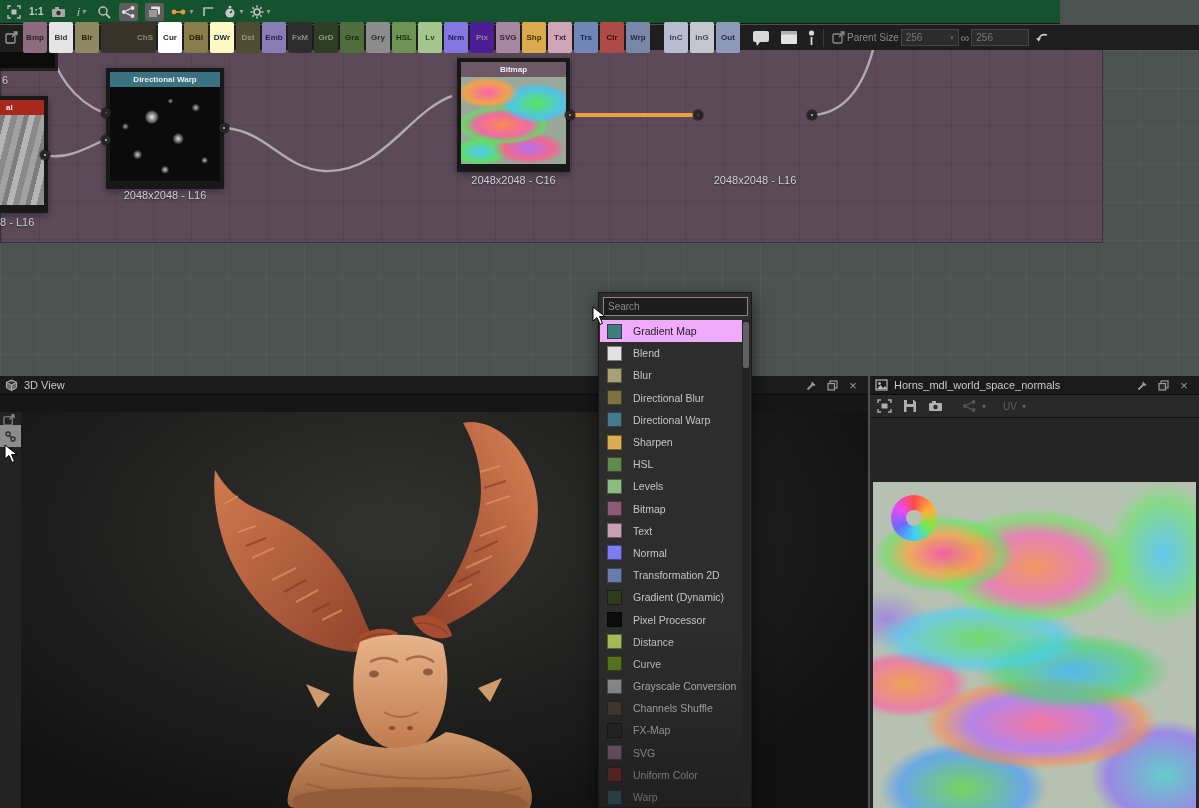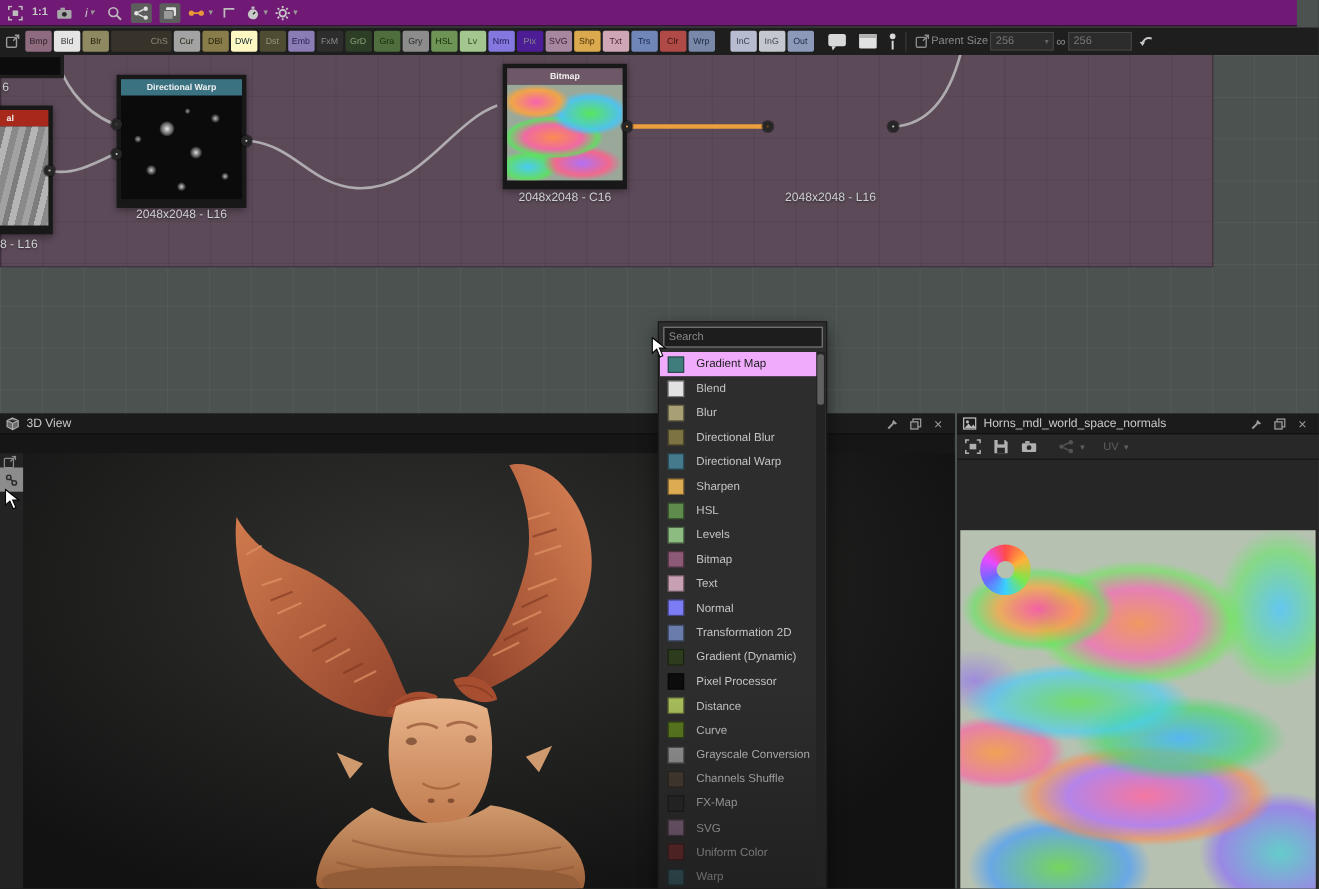--- a/index.html
+++ b/index.html
@@ -1,31 +1,31 @@
 <!DOCTYPE html>
 <html><head>
 <meta charset="utf-8">
 <style>
   * { margin:0; padding:0; box-sizing:border-box; }
   body { background:#111; font-family:"Liberation Sans", sans-serif; }
   .stage { position:relative; width:1199px; height:808px; background:#4b524f; overflow:hidden;
            font-family:"Liberation Sans", sans-serif; }
 
   
-  .tb1 { position:absolute; left:0; top:0; width:1179px; height:24px; background:#701a75;
+  .tb1 { position:absolute; left:0; top:0; width:1060px; height:24px; background:#14532d;
          border-bottom:1px solid #151515; display:flex; align-items:center; gap:7px; padding:0 6px; z-index:20; }
   .tb1 .ic { display:inline-flex; align-items:center; justify-content:center; height:18px; min-width:16px; color:#bdbdbd; }
   .tb1 .txt { color:#c8c8c8; font-size:10px; font-weight:bold; }
   .tbtn-active { background:#5d5d5d; border-radius:2px; padding:1px 2px; }
   .caret { color:#9a9a9a; font-size:8px; margin-left:2px; }
 
   
   .tb2 { position:absolute; left:0; top:25px; width:1199px; height:25px; background:#1e1e1e;
          display:flex; align-items:center; gap:2px; padding:0 5px; z-index:20; }
-  .nbtn { height:19px; min-width:24px; padding:0 3px; border-radius:2px; font-size:8px; font-weight:normal;
+  .nbtn { height:31px; min-width:24px; padding:0 3px; border-radius:2px; font-size:8px; font-weight:bold;
           display:inline-flex; align-items:center; justify-content:center; cursor:default; }
   .tb2-sep { width:1px; height:18px; background:#3a3a3a; margin:0 6px; }
   .dim-label { color:#8a8a8a; font-size:10px; }
   .size-field { width:58px; height:17px; background:#2c2c2c; border:1px solid #454545; color:#777;
                 font-size:10px; padding:0 4px; display:flex; align-items:center; }
   .size-field.w-caret::after { content:"▾"; margin-left:auto; font-size:7px; color:#666; }
 
   
   .graph { position:absolute; left:0; top:50px; width:1199px; height:326px; background:#4b524f;
            background-image:
@@ -217,21 +217,21 @@
           <rect x="1" y="3" width="9" height="9" rx="1" stroke="#9a9a9a" fill="none" stroke-width="1.3"></rect>
           <path d="M7 6L12 1M8.5 1H12v3.5" stroke="#9a9a9a" fill="none" stroke-width="1.3"></path>
         </svg>
     </span>
     <span style="display:flex;gap:2px;align-items:center">
 
     <span class="nbtn" style="background: rgb(143, 107, 128); color: rgb(42, 31, 40);">Bmp</span>
         <span class="nbtn" style="background: rgb(228, 228, 228); color: rgb(58, 58, 58);">Bld</span>
         <span class="nbtn" style="background: rgb(142, 137, 96); color: rgb(38, 35, 14);">Blr</span>
         <span class="nbtn" style="background: rgb(55, 50, 42); color: rgb(143, 138, 118); padding-left: 36px;">ChS</span>
-        <span class="nbtn" style="background: #a3a3a3; color: rgb(28, 38, 12);">Cur</span>
+        <span class="nbtn" style="background: #ffffff; color: rgb(28, 38, 12);">Cur</span>
         <span class="nbtn" style="background: rgb(136, 124, 74); color: rgb(38, 32, 8);">DBl</span>
         <span class="nbtn" style="background: #fef9c3; color: rgb(14, 40, 48);">DWr</span>
         <span class="nbtn" style="background: rgb(78, 76, 51); color: rgb(154, 150, 120);">Dst</span>
         <span class="nbtn" style="background: rgb(138, 124, 180); color: rgb(38, 30, 78);">Emb</span>
         <span class="nbtn" style="background: rgb(45, 45, 45); color: rgb(138, 138, 138);">FxM</span>
         <span class="nbtn" style="background: rgb(45, 61, 38); color: rgb(133, 162, 114);">GrD</span>
         <span class="nbtn" style="background: rgb(78, 110, 61); color: rgb(21, 42, 12);">Gra</span>
         <span class="nbtn" style="background: rgb(140, 140, 140); color: rgb(44, 44, 44);">Gry</span>
         <span class="nbtn" style="background: rgb(109, 147, 85); color: rgb(27, 48, 14);">HSL</span>
         <span class="nbtn" style="background: rgb(162, 198, 142); color: rgb(44, 74, 26);">Lv</span>

